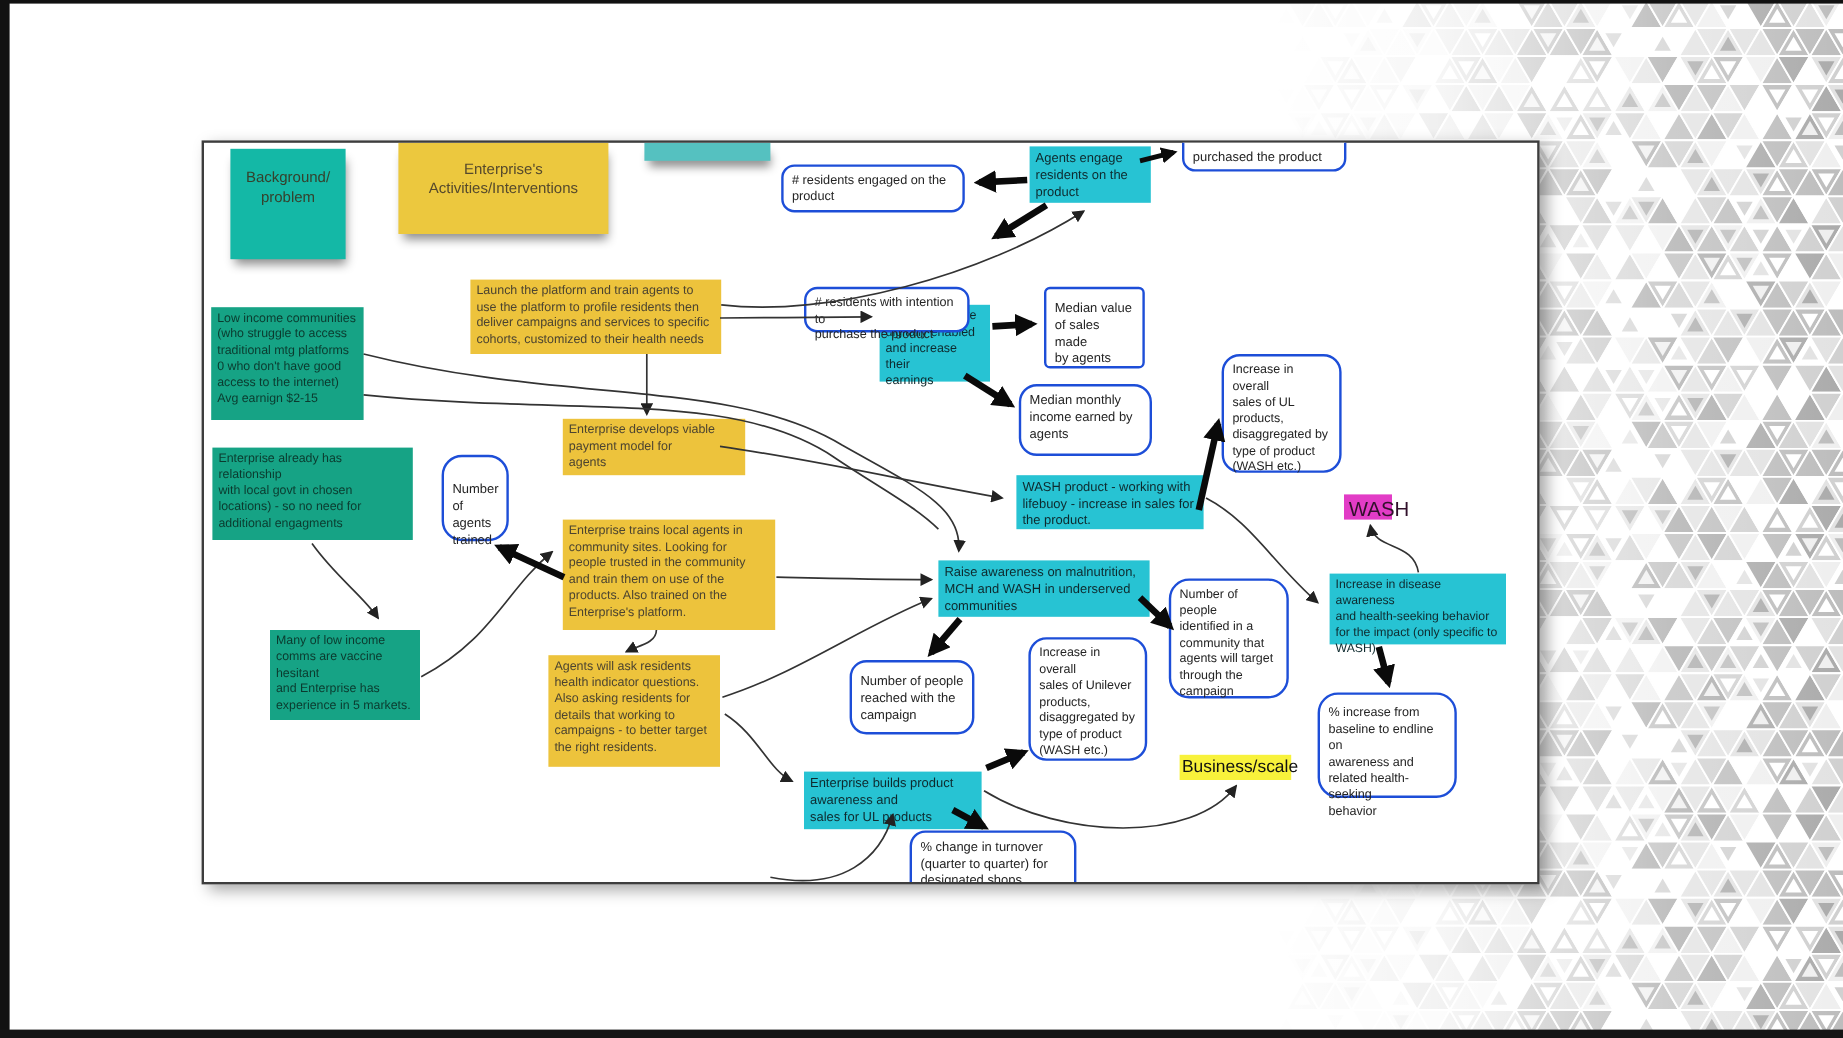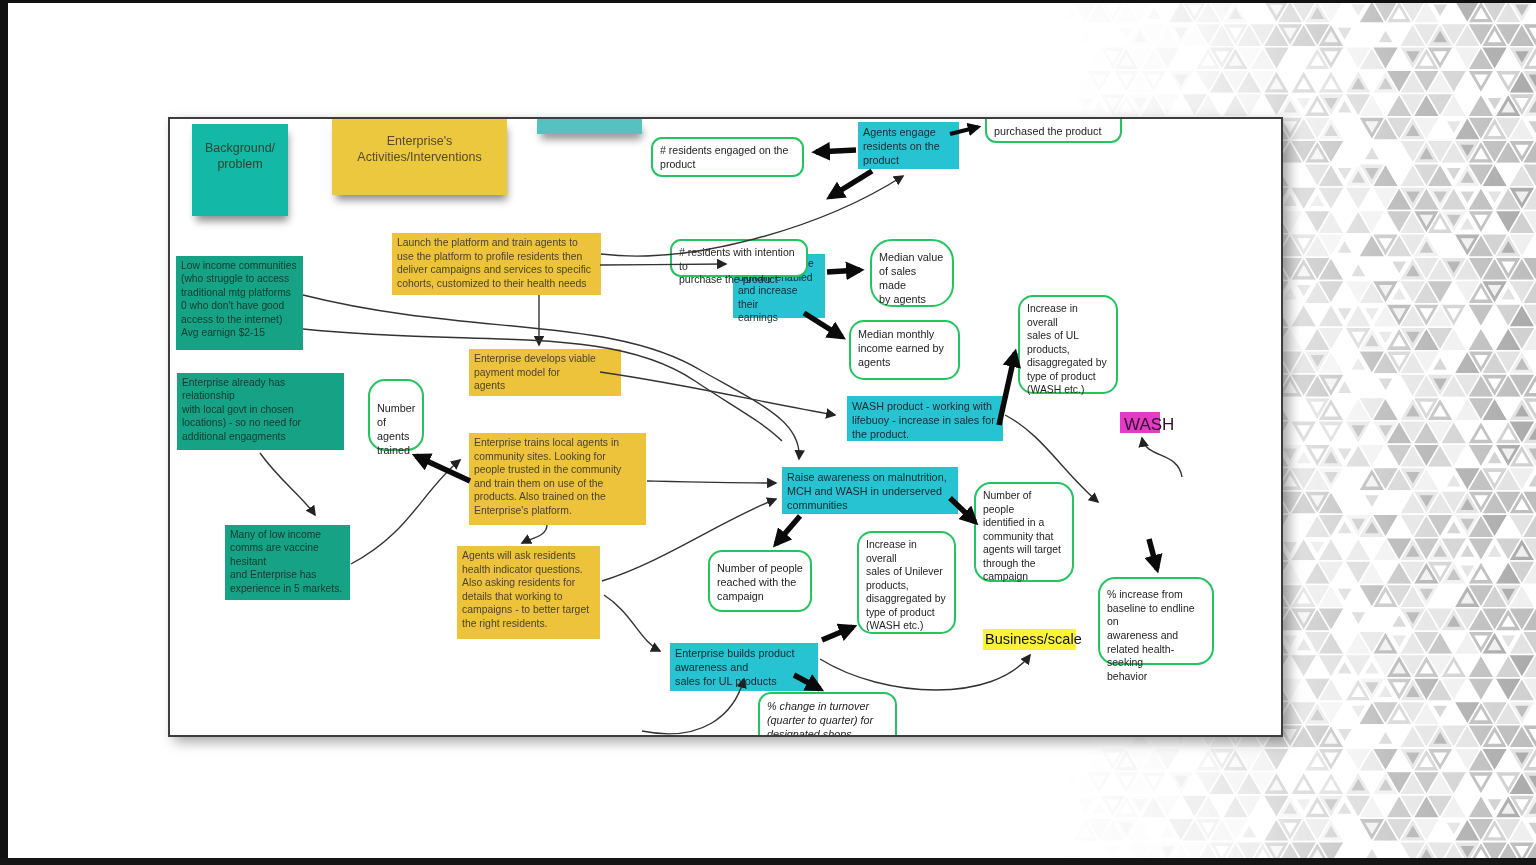--- a/index.html
+++ b/index.html
@@ -19,21 +19,21 @@
   
   .board{
     position:absolute;left:168px;top:117px;width:1115px;height:620px;
     background:#ffffff;border:2px solid #3d3d3d;box-sizing:border-box;
     overflow:hidden;z-index:10;box-shadow:6px 5px 12px rgba(0,0,0,.35);
   }
   .node{
     position:absolute;box-sizing:border-box;white-space:pre-line;
     font-size:10.6px;line-height:1.3;color:#222;padding:3px 5px;
   }
-  .white{background:#fff;border:2px solid #22c55e;border-radius:11px;padding:5px 7px;font-size:10.8px;color:#242424;}
+  .white{background:#fff;border:2px solid #1d4ed8;border-radius:11px;padding:5px 7px;font-size:10.8px;color:#242424;}
   .cyan{background:#27c3d3;color:#0e2a2e;font-size:10.8px;}
   .teal{background:#16a385;color:#0b3a2e;font-size:10.3px;}
   .yellow{background:#edc33c;color:#4c4430;font-size:10.4px;}
   .sticky{box-shadow:2px 7px 8px -2px rgba(0,0,0,.45);}
   .sticky-green{background:#14b8a6;color:#35412c;font-size:12.5px;text-align:center;padding-top:16px;}
   .sticky-yellow{background:#ecc83e;color:#55492c;font-size:12.5px;text-align:center;padding-top:14px;}
   .sticky-cyan{background:#55c1c0;}
   .tag-magenta{background:#e23cc6;color:#31102b;font-size:17px;text-align:center;padding:2px 4px;}
   .tag-yellow{background:#f8f23b;color:#111;font-size:14.5px;font-weight:400;text-align:center;padding:1px 2px;}
   svg.arrows{position:absolute;left:0;top:0;width:1115px;height:620px;pointer-events:none;z-index:20;}
@@ -1835,27 +1835,31 @@
 earnings</div>
   <div class="node cyan" style="left:677px;top:277px;width:156px;height:45px;">WASH product - working with
 lifebuoy - increase in sales for
 the product.</div>
   <div class="node cyan" style="left:612px;top:348px;width:176px;height:47px;">Raise awareness on malnutrition,
 MCH and WASH in underserved
 communities</div>
   <div class="node cyan" style="left:500px;top:524px;width:148px;height:48px;">Enterprise builds product
 awareness and
 sales for UL products</div>
+  <div class="node cyan" style="left:938px;top:359px;width:147px;height:59px;font-size:10.2px;">Increase in disease awareness
+and health-seeking behavior
+for the impact (only specific to
+WASH)</div>
 
   <div class="node white" style="left:481px;top:18px;width:153px;height:40px;font-size:10.6px;"># residents engaged on the
 product</div>
   <div class="node white" style="left:815px;top:-17px;width:137px;height:41px;padding-top:20px;">purchased the product</div>
   <div class="node white" style="left:500px;top:76px;width:138px;height:38px;font-size:10.5px;margin-top:44px;"># residents with intention to
 purchase the product</div>
-  <div class="node white" style="left:700px;top:120px;width:84px;height:68px;border-radius:22px;padding-top:9px;">Median value
+  <div class="node white" style="left:700px;top:120px;width:84px;height:68px;border-radius:5px;padding-top:9px;">Median value
 of sales made
 by agents</div>
   <div class="node white" style="left:679px;top:201px;width:111px;height:60px;border-radius:15px;">Median monthly
 income earned by
 agents</div>
   <div class="node white" style="left:848px;top:176px;width:100px;height:99px;border-radius:15px;font-size:10.4px;">Increase in overall
 sales of UL
 products,
 disaggregated by
 type of product
@@ -1875,21 +1879,21 @@
 sales of Unilever
 products,
 disaggregated by
 type of product
 (WASH etc.)</div>
   <div class="node white" style="left:928px;top:458px;width:116px;height:88px;border-radius:17px;font-size:10.5px;padding-top:9px;">% increase from
 baseline to endline on
 awareness and
 related health-seeking
 behavior</div>
-  <div class="node white" style="left:588px;top:573px;width:139px;height:62px;border-radius:13px;font-style:italic;">% change in turnover
+  <div class="node white" style="left:588px;top:573px;width:139px;height:62px;border-radius:13px;">% change in turnover
 (quarter to quarter) for
 designated shops</div>
 
   <div class="node tag-magenta" style="left:950px;top:293px;width:40px;height:21px;">WASH</div>
   <div class="node tag-yellow" style="left:813px;top:510px;width:93px;height:21px;">Business/scale</div>
 
   <svg class="arrows" viewBox="0 0 1115 620">
     <defs>
       <marker id="ah" viewBox="0 0 10 10" refX="8.5" refY="5" markerWidth="7.5" markerHeight="7.5" orient="auto-start-reverse">
         <path d="M0,0 L10,5 L0,10 z" fill="#222"></path>

